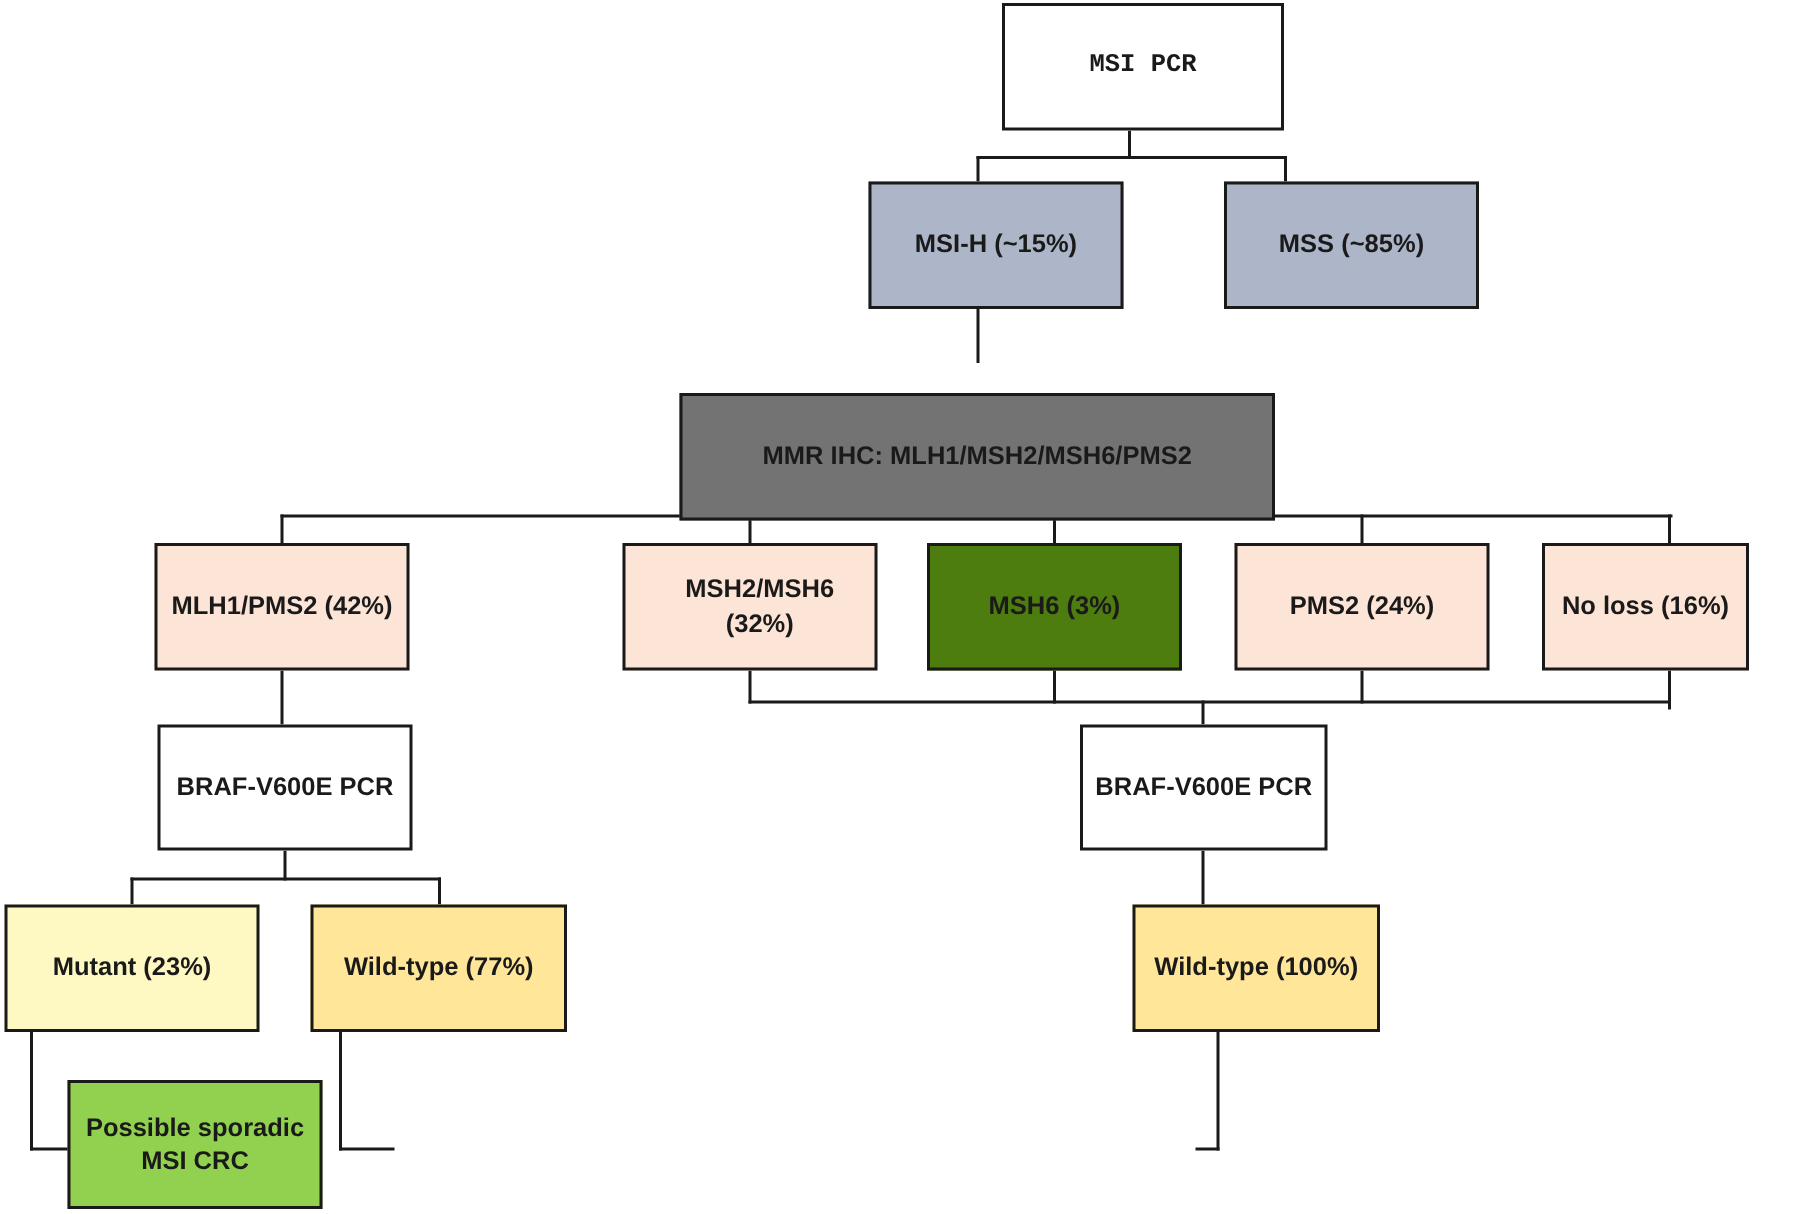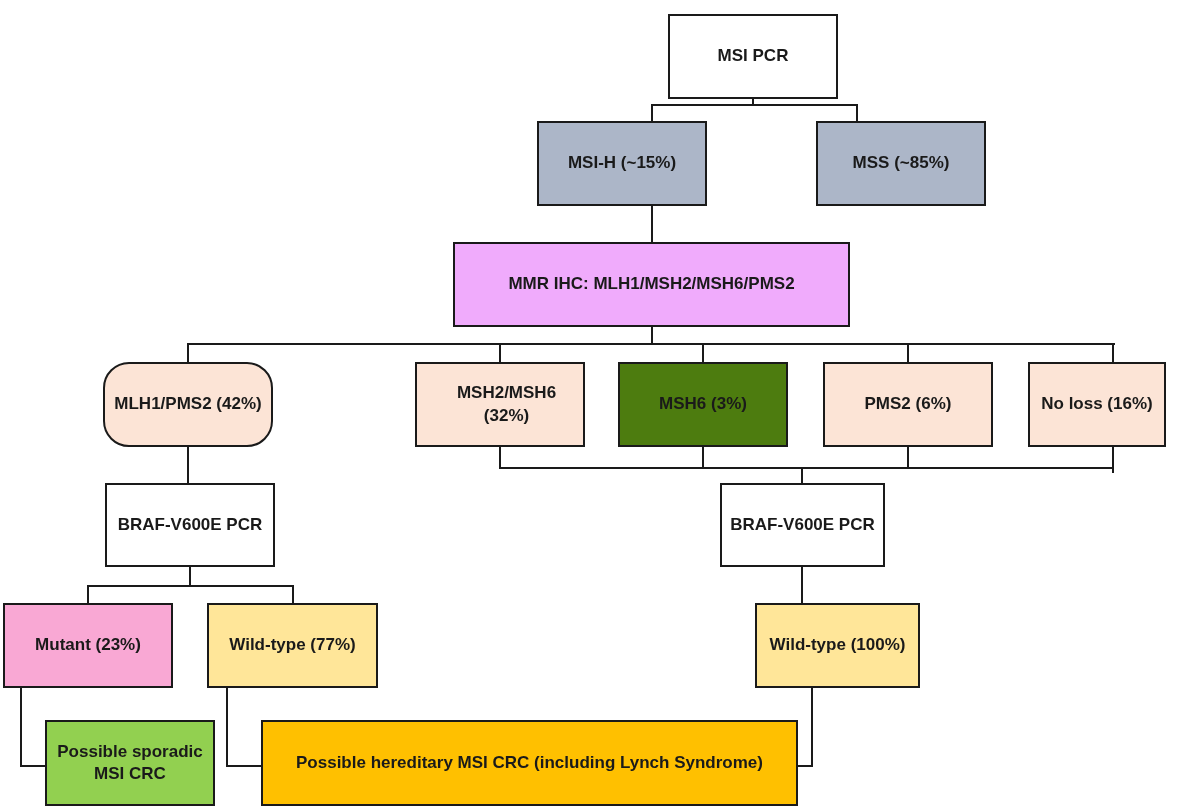--- a/index.html
+++ b/index.html
@@ -21,22 +21,22 @@
     text-align:center;
     font-weight:bold;
     font-size:17px;
     line-height:1.3;
     color:#1a1a1a;
     padding:4px 8px;
   }
   .line{position:absolute;background:#1a1a1a;}
 
   
-  .n-msi-pcr   {left:668px; top:14px;   width:170px; height:85px;}
-  .n-msi-h     {left:537px; top:121px; width:170px; height:85px;}
+  .n-msi-pcr   {left:668px; top:2px;   width:188px; height:85px;font-family:Liberation Mono, monospace;}
+  .n-msi-h     {left:579px; top:121px; width:170px; height:85px;}
   .n-mss       {left:772px; top:121px; width:170px; height:85px;margin-left:44px;}
   .n-mmr-ihc   {left:453px; top:242px; width:397px; height:85px;}
   .n-mlh1-pms2 {left:103px; top:362px; width:170px; height:85px;}
   .n-msh2-msh6 {left:415px; top:362px; width:170px; height:85px;}
   .n-msh6      {left:618px; top:362px; width:170px; height:85px;}
   .n-pms2      {left:823px; top:362px; width:170px; height:85px;}
   .n-no-loss   {left:1028px;top:362px; width:138px; height:85px;}
   .n-braf-left {left:105px; top:483px; width:170px; height:84px;}
   .n-braf-right{left:720px; top:483px; width:165px; height:84px;}
   .n-mutant    {left:3px;   top:603px; width:170px; height:85px;}
@@ -86,27 +86,26 @@
 
   <div class="line" style="left: 226px; top: 688px; width: 2px; height: 79px; background-color: rgb(26, 26, 26);"></div>
   <div class="line" style="left: 226px; top: 765px; width: 37px; height: 2px; background-color: rgb(26, 26, 26);"></div>
 
   <div class="line" style="left: 811px; top: 688px; width: 2px; height: 79px; background-color: rgb(26, 26, 26);"></div>
   <div class="line" style="left: 797px; top: 765px; width: 16px; height: 2px; background-color: rgb(26, 26, 26);"></div>
 
   <div class="node n-msi-pcr" style="background-color: rgb(255, 255, 255);">MSI PCR</div>
   <div class="node n-msi-h" style="background-color: rgb(172, 182, 200);">MSI-H (~15%)</div>
   <div class="node n-mss" style="background-color: rgb(172, 182, 200);">MSS (~85%)</div>
-  <div class="node n-mmr-ihc" style="background-color: #f0abfc;">MMR IHC: MLH1/MSH2/MSH6/PMS2</div>
-  <div class="node n-mlh1-pms2" style="background-color: rgb(252, 228, 214); border-radius: 26px;">MLH1/PMS2 (42%)</div>
+  <div class="node n-mmr-ihc" style="background-color: #737373; margin-top: 20px;">MMR IHC: MLH1/MSH2/MSH6/PMS2</div>
+  <div class="node n-mlh1-pms2" style="background-color: rgb(252, 228, 214);">MLH1/PMS2 (42%)</div>
   <div class="node n-msh2-msh6" style="background-color: rgb(252, 228, 214); padding-left: 21px;">MSH2/MSH6 (32%)</div>
   <div class="node n-msh6" style="background-color: #4d7c0f;">MSH6 (3%)</div>
-  <div class="node n-pms2" style="background-color: rgb(252, 228, 214);">PMS2 (6%)</div>
+  <div class="node n-pms2" style="background-color: rgb(252, 228, 214);">PMS2 (24%)</div>
   <div class="node n-no-loss" style="background-color: rgb(252, 228, 214);">No loss (16%)</div>
   <div class="node n-braf-left" style="background-color: rgb(255, 255, 255);">BRAF-V600E PCR</div>
   <div class="node n-braf-right" style="background-color: rgb(255, 255, 255);">BRAF-V600E PCR</div>
-  <div class="node n-mutant" style="background-color: #f9a8d4;">Mutant (23%)</div>
+  <div class="node n-mutant" style="background-color: #fef9c3;">Mutant (23%)</div>
   <div class="node n-wt77" style="background-color: rgb(255, 230, 153); text-align: right;">Wild-type (77%)</div>
   <div class="node n-wt100" style="background-color: rgb(255, 230, 153);">Wild-type (100%)</div>
   <div class="node n-sporadic" style="background-color: rgb(146, 208, 80);">Possible sporadic MSI CRC</div>
-  <div class="node n-hereditary" style="background-color: rgb(255, 192, 0);">Possible hereditary MSI CRC (including Lynch Syndrome)</div>
 
 </div>
 
 </body></html>

